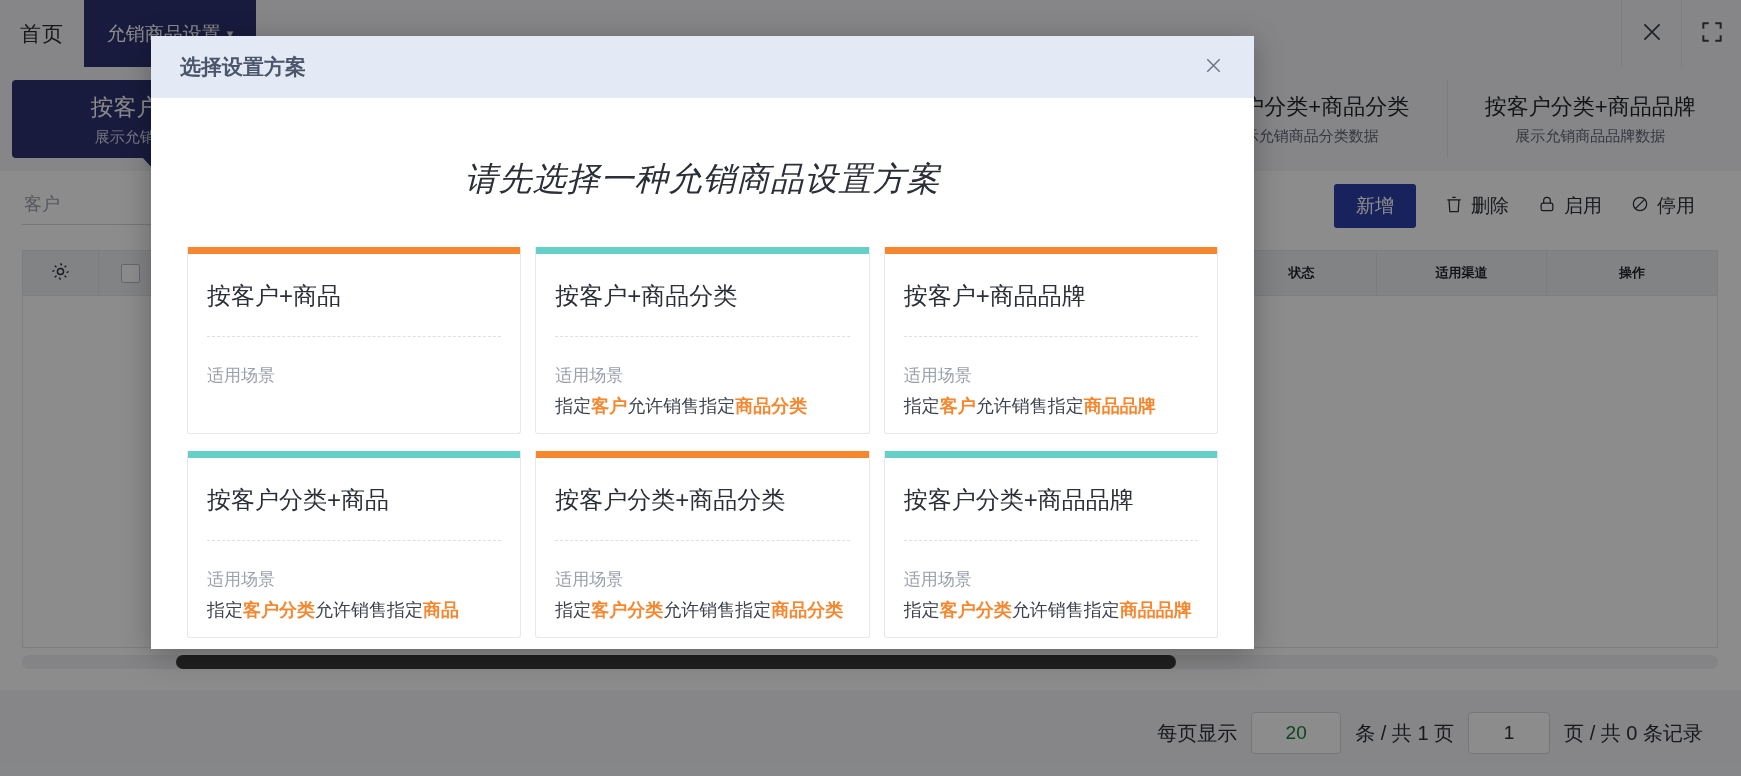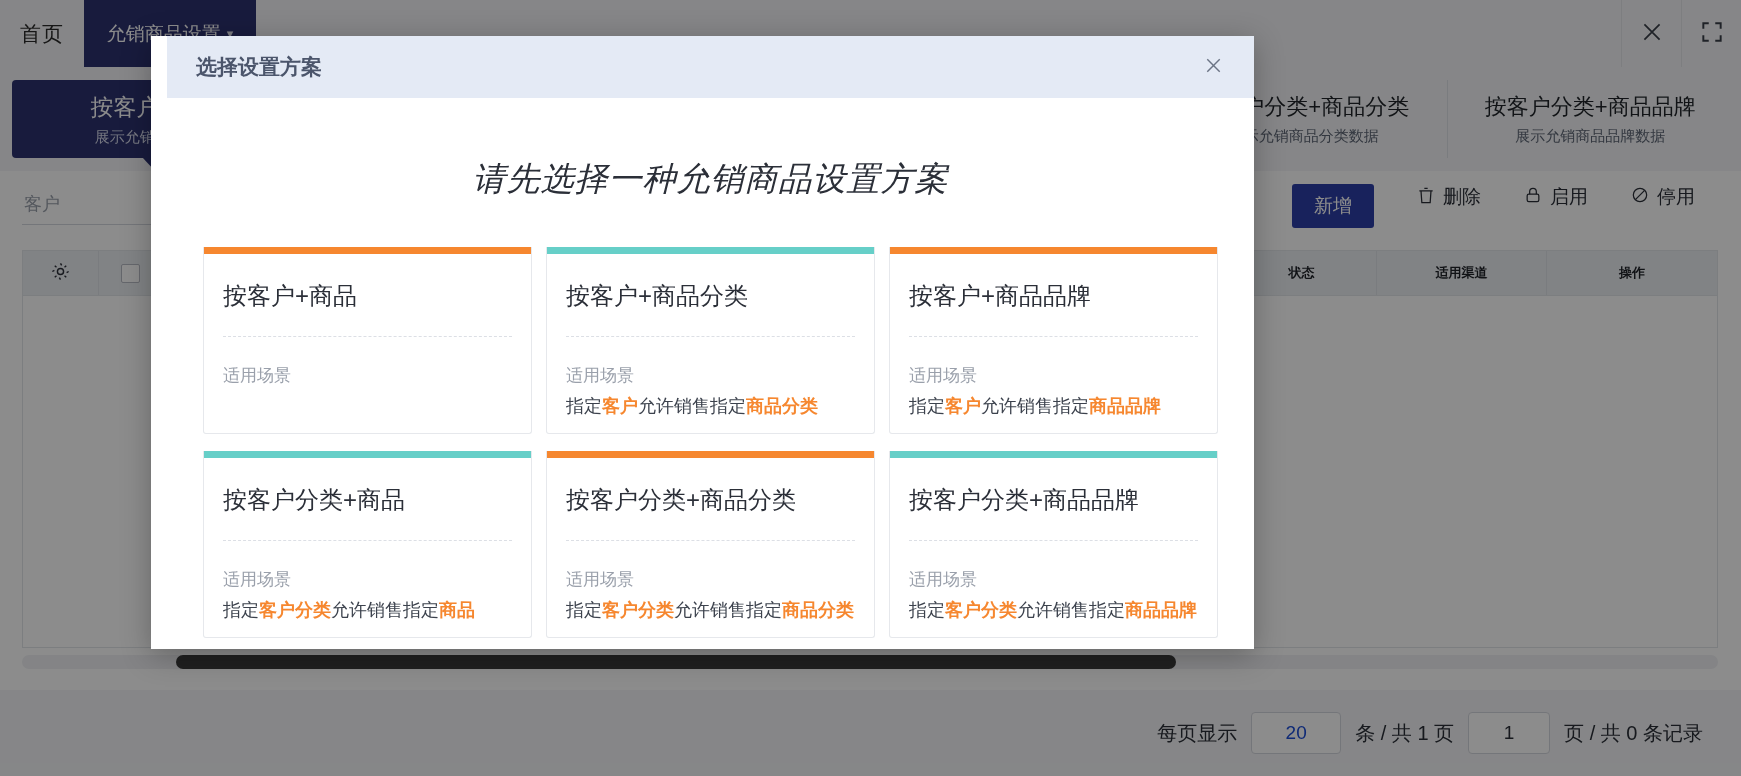--- a/index.html
+++ b/index.html
@@ -63,21 +63,21 @@
   
   .search-row {
     position: absolute; left: 0; top: 178px; width: 1741px; height: 56px;
     display: flex; align-items: center; padding: 0 22px;
   }
   .search-field {
     width: 230px; border-bottom: 1px solid #d4d7de; padding: 4px 2px 8px 2px;
     font-size: 18px; color: #9aa0ab;
   }
   .toolbar-right {
-    margin-left: auto; display: flex; align-items: flex-start; gap: 42px;
+    margin-left: auto; display: flex; align-items: center; gap: 28px;
     padding-right: 24px;
   }
   .btn-primary {
     background: #2c3fa8; color: #fff; font-size: 19px;
     padding: 9px 22px; border-radius: 3px;
   }
   .tb-item { display: flex; align-items: center; gap: 7px; font-size: 19px; color: #2b2f38; }
   .tb-item svg { width: 20px; height: 20px; }
 
   
@@ -115,38 +115,38 @@
   }
 
   
   .pagination {
     position: absolute; left: 0; top: 690px; width: 1741px; height: 86px;
     background: #f4f5f7; display: flex; align-items: center; justify-content: flex-end;
     padding-right: 38px; gap: 14px; font-size: 20px; color: #2b2f38;
   }
   .pg-select {
     border: 1px solid #d4d7de; border-radius: 4px; background: #fff;
-    padding: 9px 16px; font-size: 19px; min-width: 90px; text-align: center; color:#1d4ed8;
+    padding: 9px 16px; font-size: 19px; min-width: 90px; text-align: center; color:#15803d;
   }
   .pg-input {
     border: 1px solid #d4d7de; border-radius: 4px; background: #fff;
     padding: 9px 14px; font-size: 19px; width: 82px; text-align: center; color:#2b2f38;
   }
 
   
   #dim {
     position: absolute; inset: 0; background: rgba(0,0,0,0.45); z-index: 50;
   }
 
   
   #modal {
     position: absolute; left: 151px; top: 36px; width: 1103px; height: 613px;
     background: #ffffff; z-index: 60;
     box-shadow: 0 6px 28px rgba(0,0,0,.28);
-    display: flex; flex-direction: column; padding-left: 16px;
+    display: flex; flex-direction: column;
   }
   .modal-head {
     height: 62px; background: #e4eaf5; display: flex; align-items: center;
     padding: 0 26px 0 29px; flex: none;
   }
   .modal-title { font-size: 21px; font-weight: bold; color: #4b556b; }
   .modal-close {
     margin-left: auto; width: 30px; height: 30px;
     display: flex; align-items: center; justify-content: center; color: #6b7485;
   }

